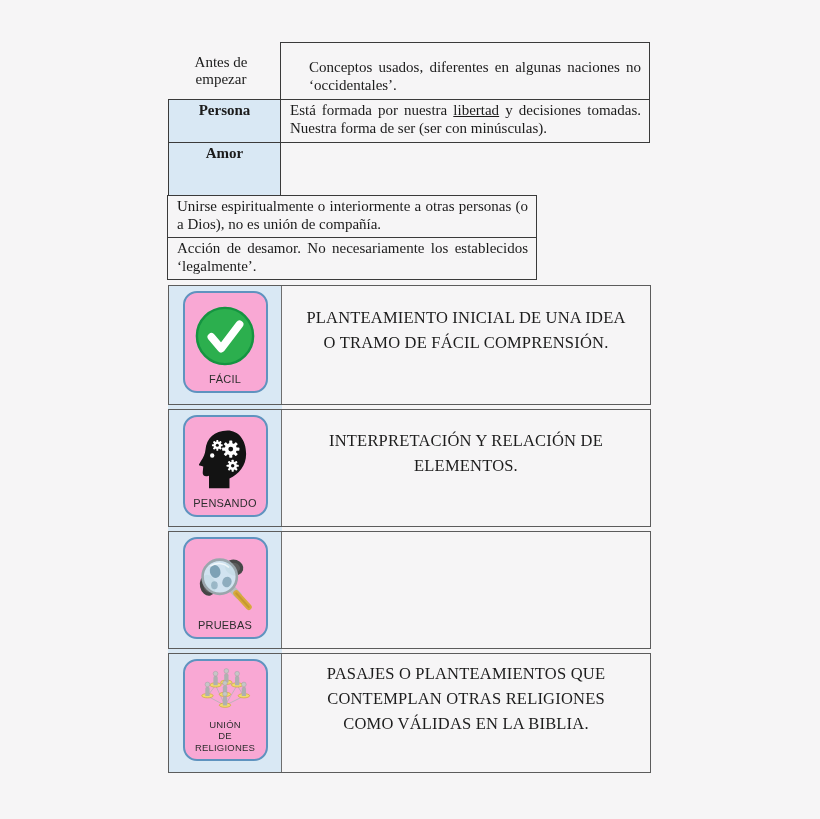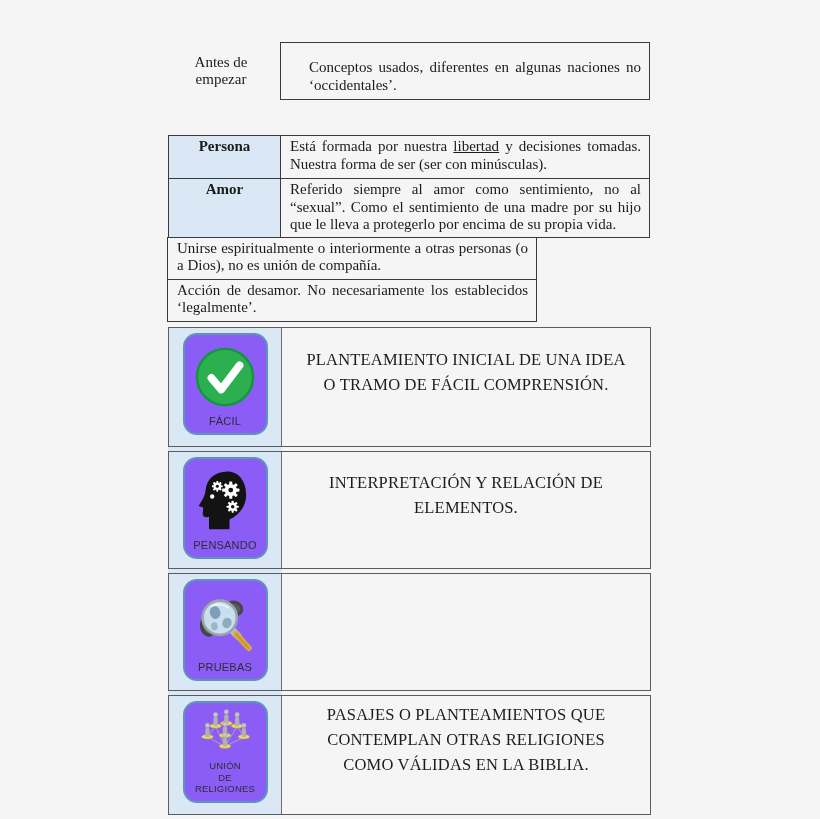--- a/index.html
+++ b/index.html
@@ -28,41 +28,41 @@
     display: flex; align-items: center; justify-content: flex-end;
     padding: 0 7px 0 0; font-size: 15px;
   }
   .def-cell {
     box-sizing: border-box; width: 370px; flex: 0 0 370px; margin-left: -1px;
     border: 1px solid #3a3a3a;
     font-size: 15px; line-height: 17.5px;
     text-align: justify; padding: 2px 8px 3px 9px;
   }
   .def-cell.intro { padding-top: 16px; }
-  .h58 { min-height: 58px; padding-left: 28px; } .h44 { min-height: 44px; margin-top: 36px; } .h54 { min-height: 54px; }
+  .h58 { min-height: 58px; padding-left: 28px; } .h44 { min-height: 44px; } .h54 { min-height: 54px; }
   .h43 { min-height: 43px; }
   .u { text-decoration: underline; }
 
   
   .icon-section { position: relative; margin-top: 5px; }
   .blue-strip { position: absolute; left: 0; top: 0; width: 114px; height: 100%; background: #d9e8f4; }
   .icon-row {
     position: relative; display: flex; box-sizing: border-box;
     border: 1px solid #5c5c5c; margin-top: 4px; background: transparent;
   }
   .icon-row:first-child { margin-top: 0; }
   .h120 { height: 120px; } .h118 { height: 118px; }
   .icon-cell {
     box-sizing: border-box; width: 113px; flex: 0 0 113px;
     border-right: 1px solid #6e6e6e; background: #d9e8f4;
     display: flex; align-items: flex-start; justify-content: center;
   }
   .icon-card {
     box-sizing: border-box; width: 85px; height: 102px; margin-top: 5px;
-    background: #8b5cf6; border: 2px solid #5f93bf; border-radius: 14px;
+    background: #f9a8d4; border: 2px solid #5f93bf; border-radius: 14px;
     display: flex; flex-direction: column; align-items: center;
     justify-content: flex-end; padding: 5px 3px 6px;
   }
   .icon-art { flex: 1 1 auto; display: flex; align-items: center; justify-content: center; width: 100%; }
   .icon-label {
     font-family: "Liberation Sans", sans-serif; font-size: 11px;
     color: #2e2e2e; text-align: center; line-height: 12px; letter-spacing: 0.2px;
   }
   .icon-label.small { font-size: 9.5px; line-height: 11.5px; }
   .caption-cell {
@@ -96,23 +96,20 @@
           <span>Persona</span>
         </div>
         <div class="def-cell h44">
           <span>Está formada por nuestra </span><span class="u">libertad</span><span> y decisiones tomadas. Nuestra forma de ser (ser con minúsculas).</span>
         </div>
       </div>
 
       <div class="def-row">
         <div class="term-cell h54">
           <span>Amor</span>
-        </div>
-        <div class="def-cell h54">
-          <span>Referido siempre al amor como sentimiento, no al “sexual”. Como el sentimiento de una madre por su hijo que le lleva a protegerlo por encima de su propia vida.</span>
         </div>
       </div>
 
       <div class="def-row">
         <div class="def-cell h43">
           <span>Unirse espiritualmente o interiormente a otras personas (o a Dios), no es unión de compañía.</span>
         </div>
       </div>
 
       <div class="def-row">

